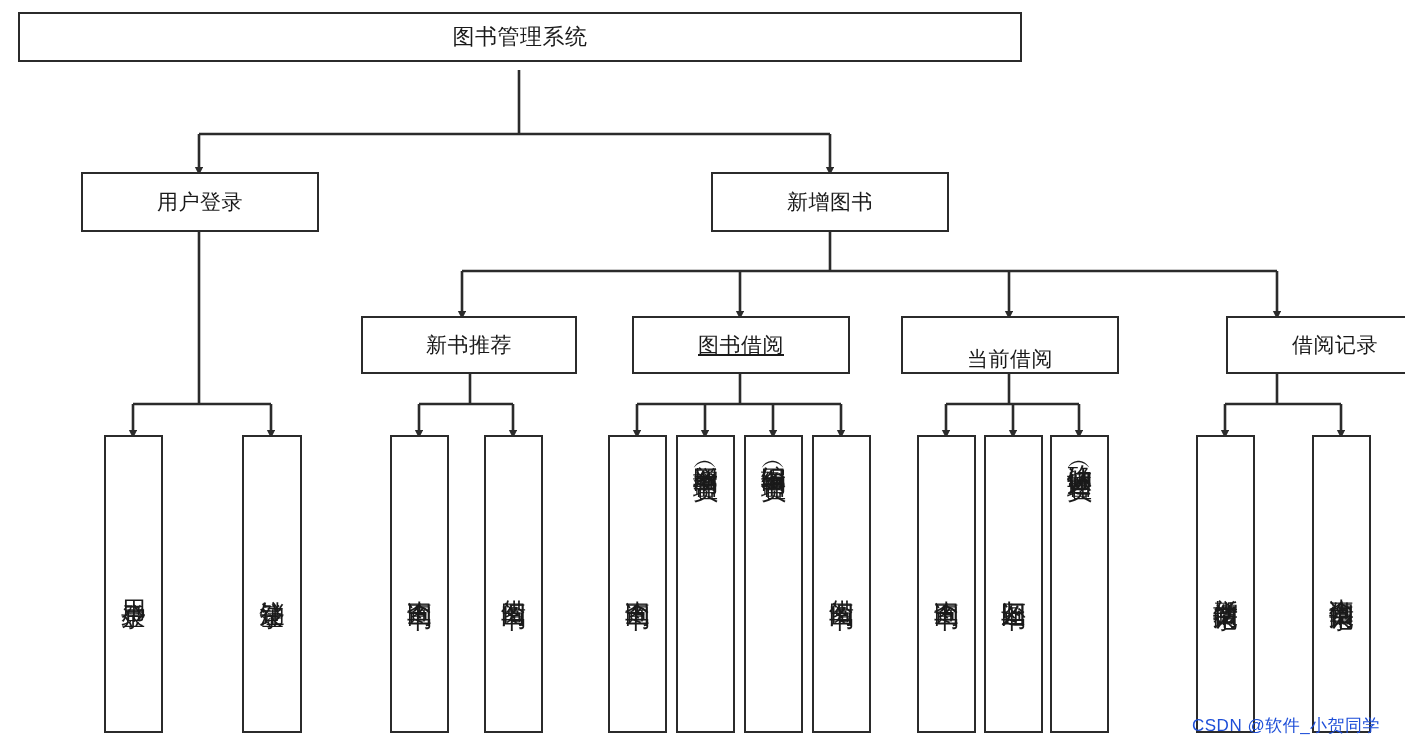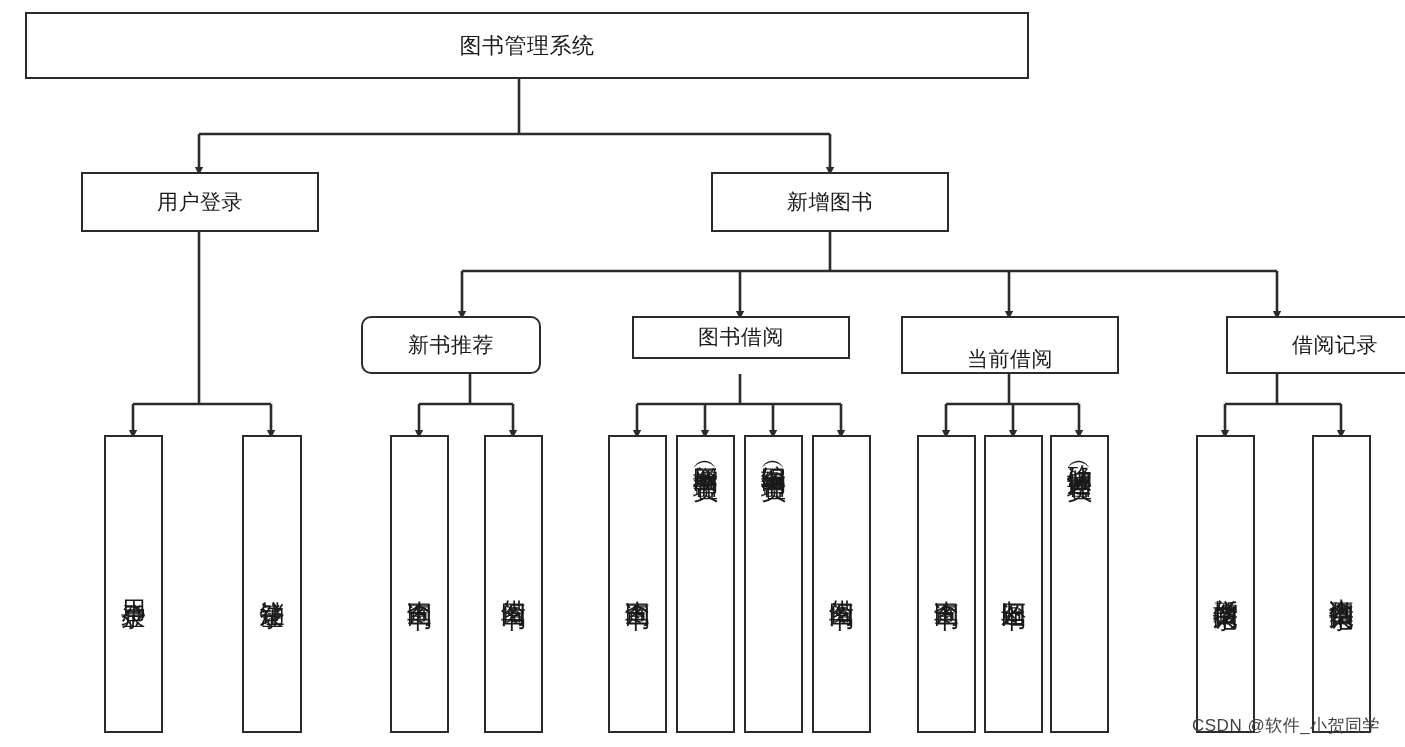--- a/index.html
+++ b/index.html
@@ -63,21 +63,21 @@
   }
   .node.vertical.center-text {
     align-items: center;
     padding-top: 0;
   }
   .watermark {
     position: absolute;
     left: 1192px;
     top: 714px;
     font-size: 17px;
-    color: #404040;
+    color: #1d4ed8;
     white-space: nowrap;
     letter-spacing: 0.5px;
   }
 </style>
 </head>
 <body>
 
 <div id="diagram-root">
 
   <svg id="wires" viewBox="0 0 1405 747" xmlns="http://www.w3.org/2000/svg">
@@ -126,37 +126,37 @@
       <path d="M1013,404 L1013,431" marker-end="url(#arrowhead)"></path>
       <path d="M1079,404 L1079,431" marker-end="url(#arrowhead)"></path>
 
       <path d="M1277,374 L1277,404"></path>
       <path d="M1225,404 L1341,404"></path>
       <path d="M1225,404 L1225,431" marker-end="url(#arrowhead)"></path>
       <path d="M1341,404 L1341,431" marker-end="url(#arrowhead)"></path>
     </g>
   </svg>
 
-  <div class="node horizontal title" style="left:18px; top:12px; width:1004px; height:67px;margin-left:7px;">
+  <div class="node horizontal title" style="left:18px; top:12px; width:1004px; height:50px;">
     <span class="node-label">图书管理系统</span>
   </div>
 
   <div class="node horizontal" style="left:81px; top:172px; width:238px; height:60px;">
     <span class="node-label">用户登录</span>
   </div>
 
   <div class="node horizontal" style="left:711px; top:172px; width:238px; height:60px;">
     <span class="node-label">新增图书</span>
   </div>
 
-  <div class="node horizontal" style="left:361px; top:316px; width:180px; height:58px;border-radius:10px;">
+  <div class="node horizontal" style="left:361px; top:316px; width:216px; height:58px;">
     <span class="node-label">新书推荐</span>
   </div>
 
-  <div class="node horizontal" style="left:632px; top:316px; width:218px; height:43px;">
+  <div class="node horizontal" style="left:632px; top:316px; width:218px; height:58px;text-decoration:underline;">
     <span class="node-label">图书借阅</span>
   </div>
 
   <div class="node horizontal" style="left:901px; top:316px; width:218px; height:58px;align-items:flex-end;">
     <span class="node-label">当前借阅</span>
   </div>
 
   <div class="node horizontal" style="left:1226px; top:316px; width:218px; height:58px;">
     <span class="node-label">借阅记录</span>
   </div>

